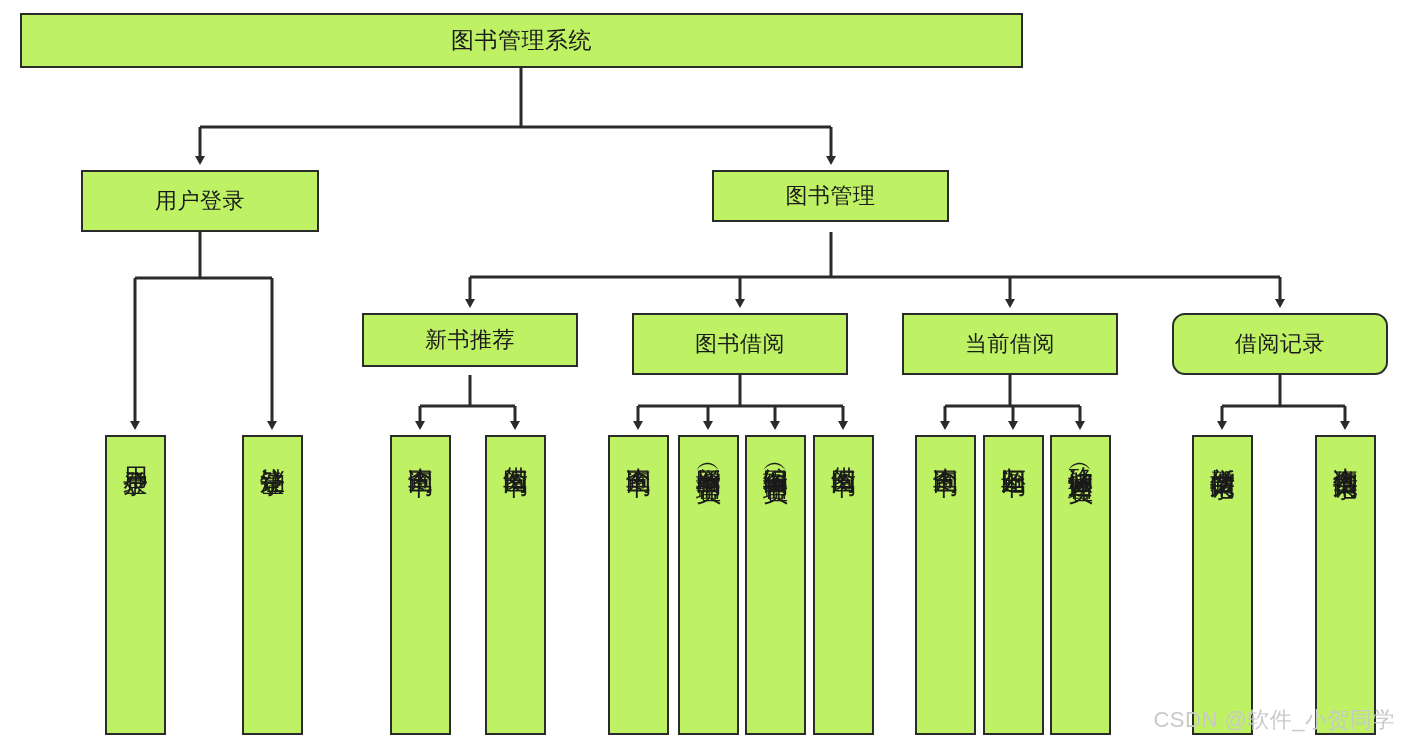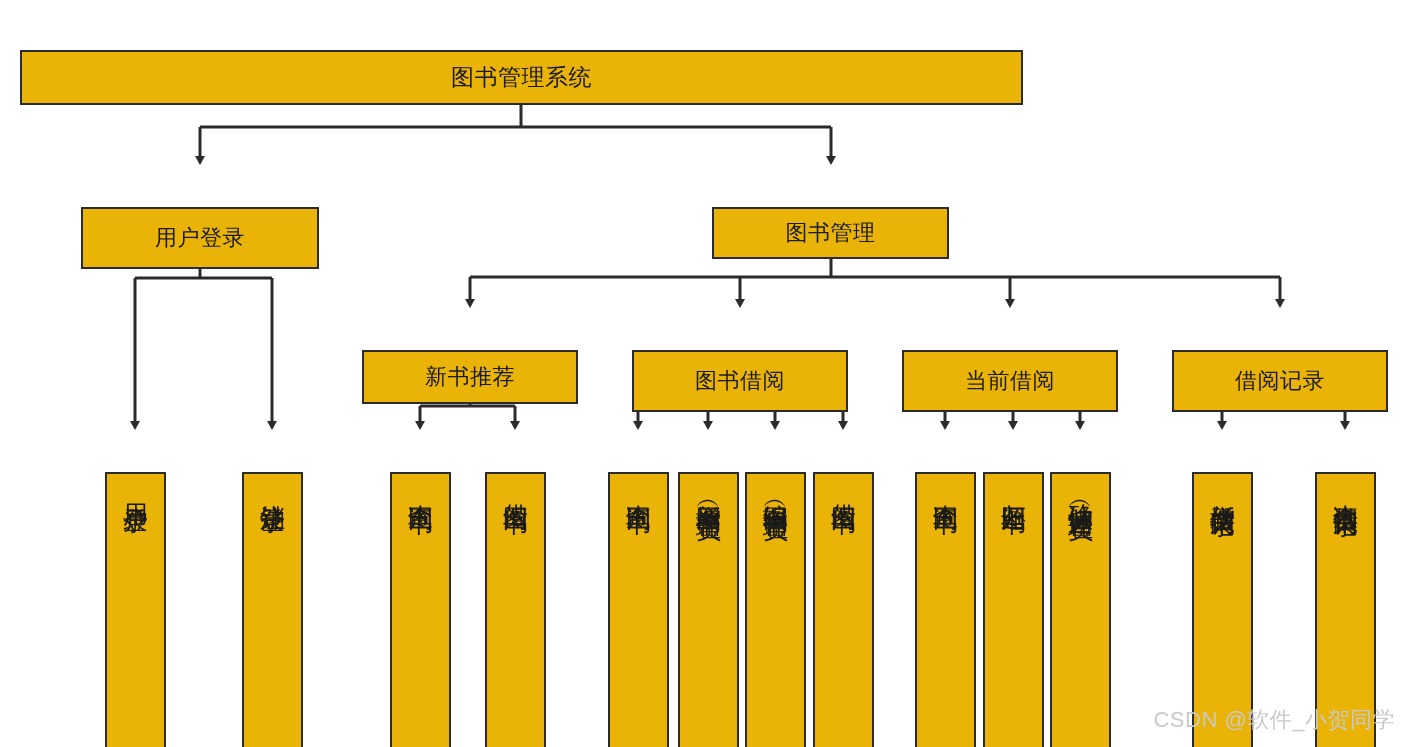--- a/index.html
+++ b/index.html
@@ -20,28 +20,27 @@
   svg.wires {
     position: absolute;
     left: 0;
     top: 0;
     width: 1405px;
     height: 747px;
   }
   .node {
     position: absolute;
     box-sizing: border-box;
-    background: #eab308;
+    background: #bef264;
     border: 2.5px solid #2b2b2b;
     display: flex;
     align-items: center;
     justify-content: center;
     color: #1a1a1a;
     z-index: 2;
-    margin-top: 37px;
   }
   .node .lbl {
     display: block;
     text-align: center;
     line-height: 1.18;
     white-space: nowrap;
   }
   .node.horiz .lbl {
     font-size: 22px;
     letter-spacing: 0.5px;
@@ -137,21 +136,21 @@
 
   <div class="node horiz" style="left:362px; top:313px; width:216px; height:54px;">
     <span class="lbl">新书推荐</span>
   </div>
   <div class="node horiz" style="left:902px; top:313px; width:216px; height:62px;">
     <span class="lbl">当前借阅</span>
   </div>
   <div class="node horiz" style="left:632px; top:313px; width:216px; height:62px;">
     <span class="lbl">图书借阅</span>
   </div>
-  <div class="node horiz" style="left:1172px; top:313px; width:216px; height:62px;">
+  <div class="node horiz" style="left:1172px; top:313px; width:216px; height:62px;border-radius:13px;">
     <span class="lbl">借阅记录</span>
   </div>
 
   <div class="node vert" style="left:105px; top:435px; width:61px; height:300px;">
     <span class="lbl">用户登录</span>
   </div>
   <div class="node vert" style="left:242px; top:435px; width:61px; height:300px;">
     <span class="lbl">注销登录</span>
   </div>
 

